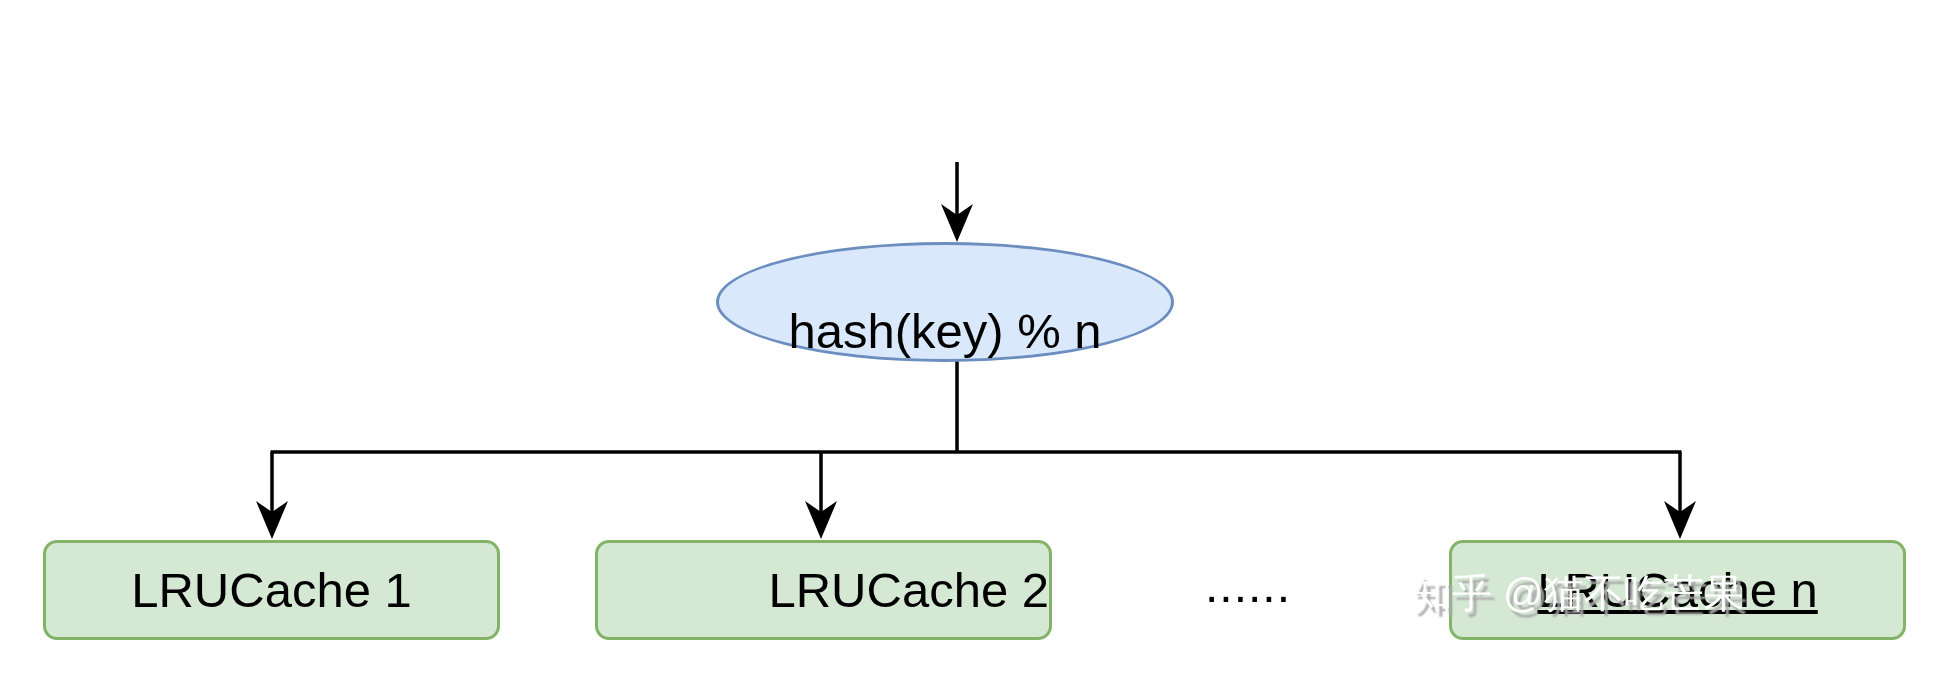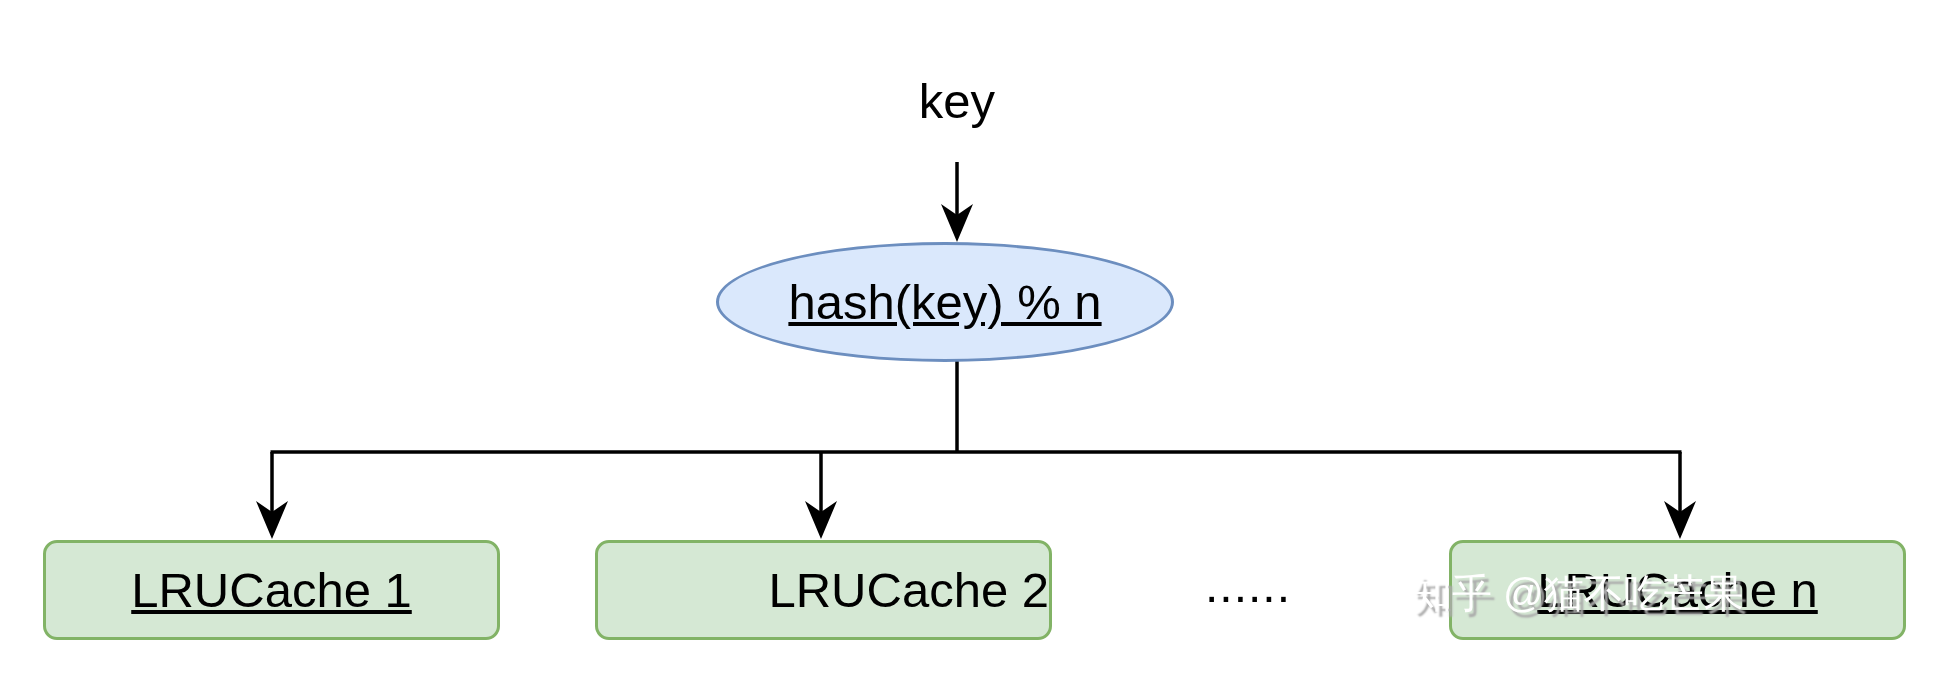--- a/index.html
+++ b/index.html
@@ -48,40 +48,39 @@
     z-index: 2;
   }
   .hash-ellipse {
     position: absolute;
     left: 716px; top: 242px;
     width: 458px; height: 120px;
     background: var(--node-blue-fill);
     border: 3px solid var(--node-blue-stroke);
     border-radius: 50%;
     display: flex;
-    align-items: center;
+    align-items: flex-end;
     justify-content: center;
     z-index: 2;
-    text-decoration: underline;
   }
   .hash-ellipse .node-label { font-size: 49px; }
   .cache-box {
     position: absolute;
     top: 540px;
     width: 457px; height: 100px;
     background: var(--node-green-fill);
     border: 3px solid var(--node-green-stroke);
     border-radius: 14px;
     display: flex;
     align-items: center;
     justify-content: center;
     z-index: 2;
   }
   .cache-box .node-label { font-size: 49px; }
-  .cache-1 { left: 43px; text-decoration: underline; }
+  .cache-1 { left: 43px; }
   .cache-2 { left: 595px; justify-content: flex-end; }
   .cache-n { left: 1449px; text-decoration: underline; }
   .ellipsis {
     position: absolute;
     left: 1148px; top: 558px;
     width: 200px;
     text-align: center;
     font-size: 48px;
     letter-spacing: 1px;
     z-index: 2;
@@ -123,21 +122,20 @@
       <path class="edge" d="M821 452 V514"></path>
       <path class="head" d="M821 539 L805 501 L821 512 L837 501 Z"></path>
     </g>
 
     <g>
       <path class="edge" d="M1680 452 V514"></path>
       <path class="head" d="M1680 539 L1664 501 L1680 512 L1696 501 Z"></path>
     </g>
   </svg>
 
-  <div class="label-key">key</div>
 
   <div class="hash-ellipse">
     <span class="node-label">hash(key) % n</span>
   </div>
 
   <div class="cache-box cache-1">
     <span class="node-label">LRUCache 1</span>
   </div>
 
   <div class="cache-box cache-2">

